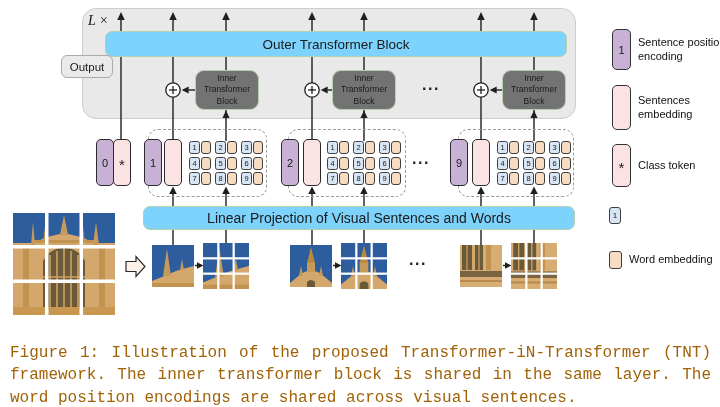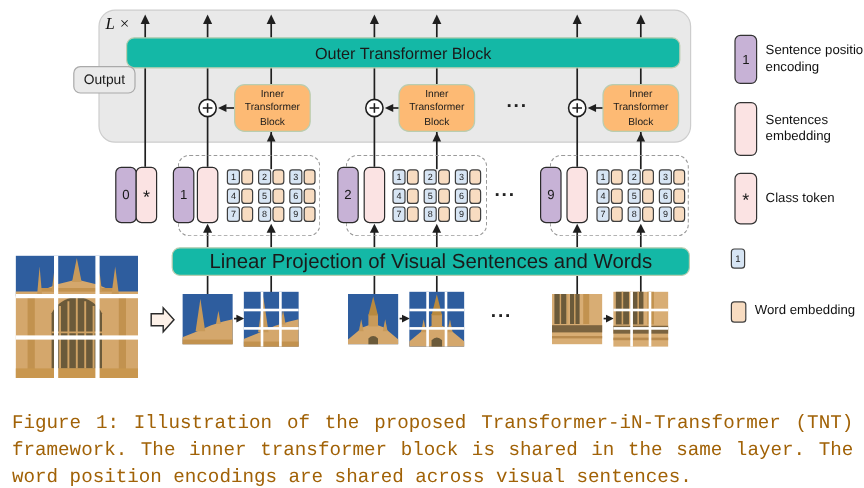--- a/index.html
+++ b/index.html
@@ -4,25 +4,25 @@
 <style>
   html,body{margin:0;padding:0;background:#fff;}
   .canvas{position:relative;width:720px;height:407px;background:#ffffff;overflow:hidden;
           font-family:"Liberation Sans",sans-serif;color:#1a1a1a;}
   .abs{position:absolute;}
   
   .outer-container{left:82px;top:8px;width:492px;height:109px;background:#e9e9e9;
                    border:1px solid #cdcdcd;border-radius:14px;}
   .loop-label{left:88px;top:13px;font-family:"Liberation Serif",serif;font-style:italic;
               font-size:14px;color:#111;}
-  .green-bar{background:#14b8a6;border:1px solid #b9cdb0;border-radius:7px;
+  .green-bar{background:#7dd3fc;border:1px solid #b9cdb0;border-radius:7px;
              display:flex;align-items:center;justify-content:center;}
   .outer-bar{left:105px;top:31px;width:460px;height:24px;font-size:13.5px;}
-  .linear-bar{left:143px;top:206px;width:430px;height:22px;font-size:17px;}
-  .inner-block{top:70px;width:62px;height:38px;background:#fdba74;border:1px solid #b9cdb0;
+  .linear-bar{left:143px;top:206px;width:430px;height:22px;font-size:14px;}
+  .inner-block{top:70px;width:62px;height:38px;background:#737373;border:1px solid #b9cdb0;
                border-radius:9px;display:flex;align-items:center;justify-content:center;
                text-align:center;font-size:8.5px;line-height:1.3;}
   .output-box{left:17px;top:55px;width:50px;height:21px;background:#eaeaea;border:1px solid #aaa;
               border-radius:6px;display:flex;align-items:center;justify-content:center;font-size:11.5px;margin-left:44px;}
   
   .tok{top:139px;width:16px;height:45px;border:1px solid #2b2b2b;border-radius:5px;
        display:flex;align-items:center;justify-content:center;font-size:11px;}
   .tok-purple{background:#c7b2d6;}
   .tok-pink{background:#fbe3e3;}
   .tok-star{font-size:15px;transform:translateY(2px);}

